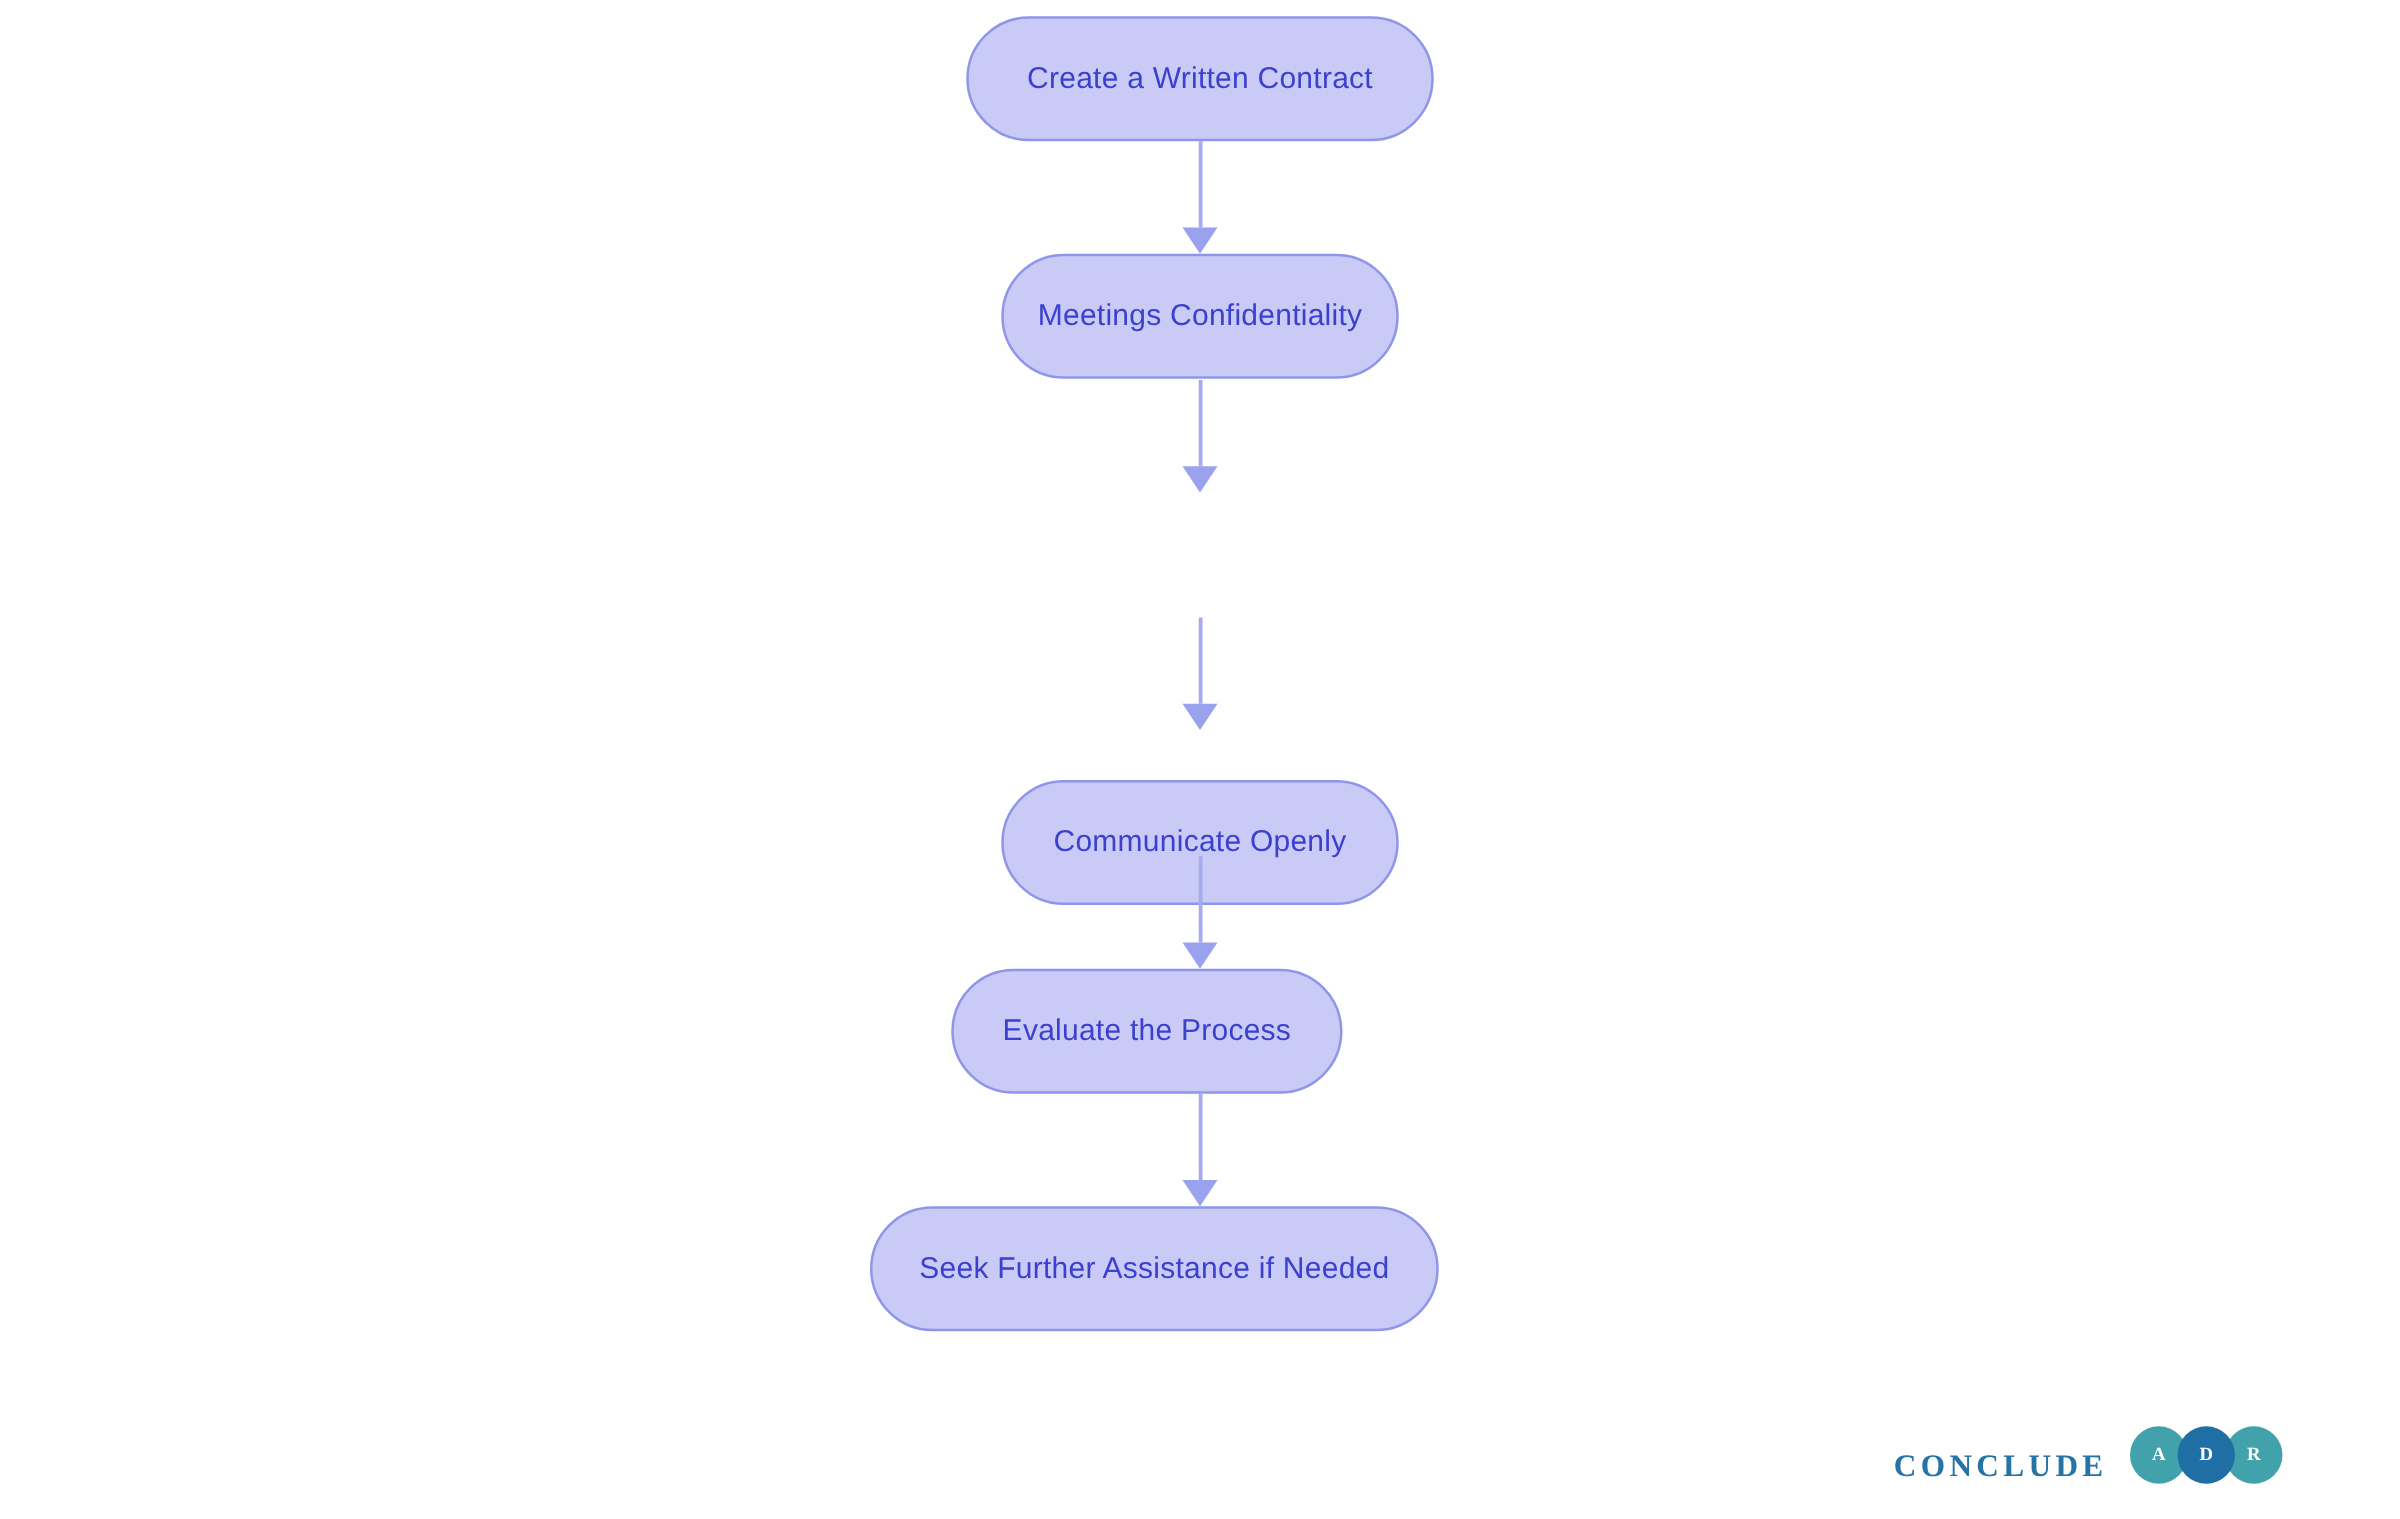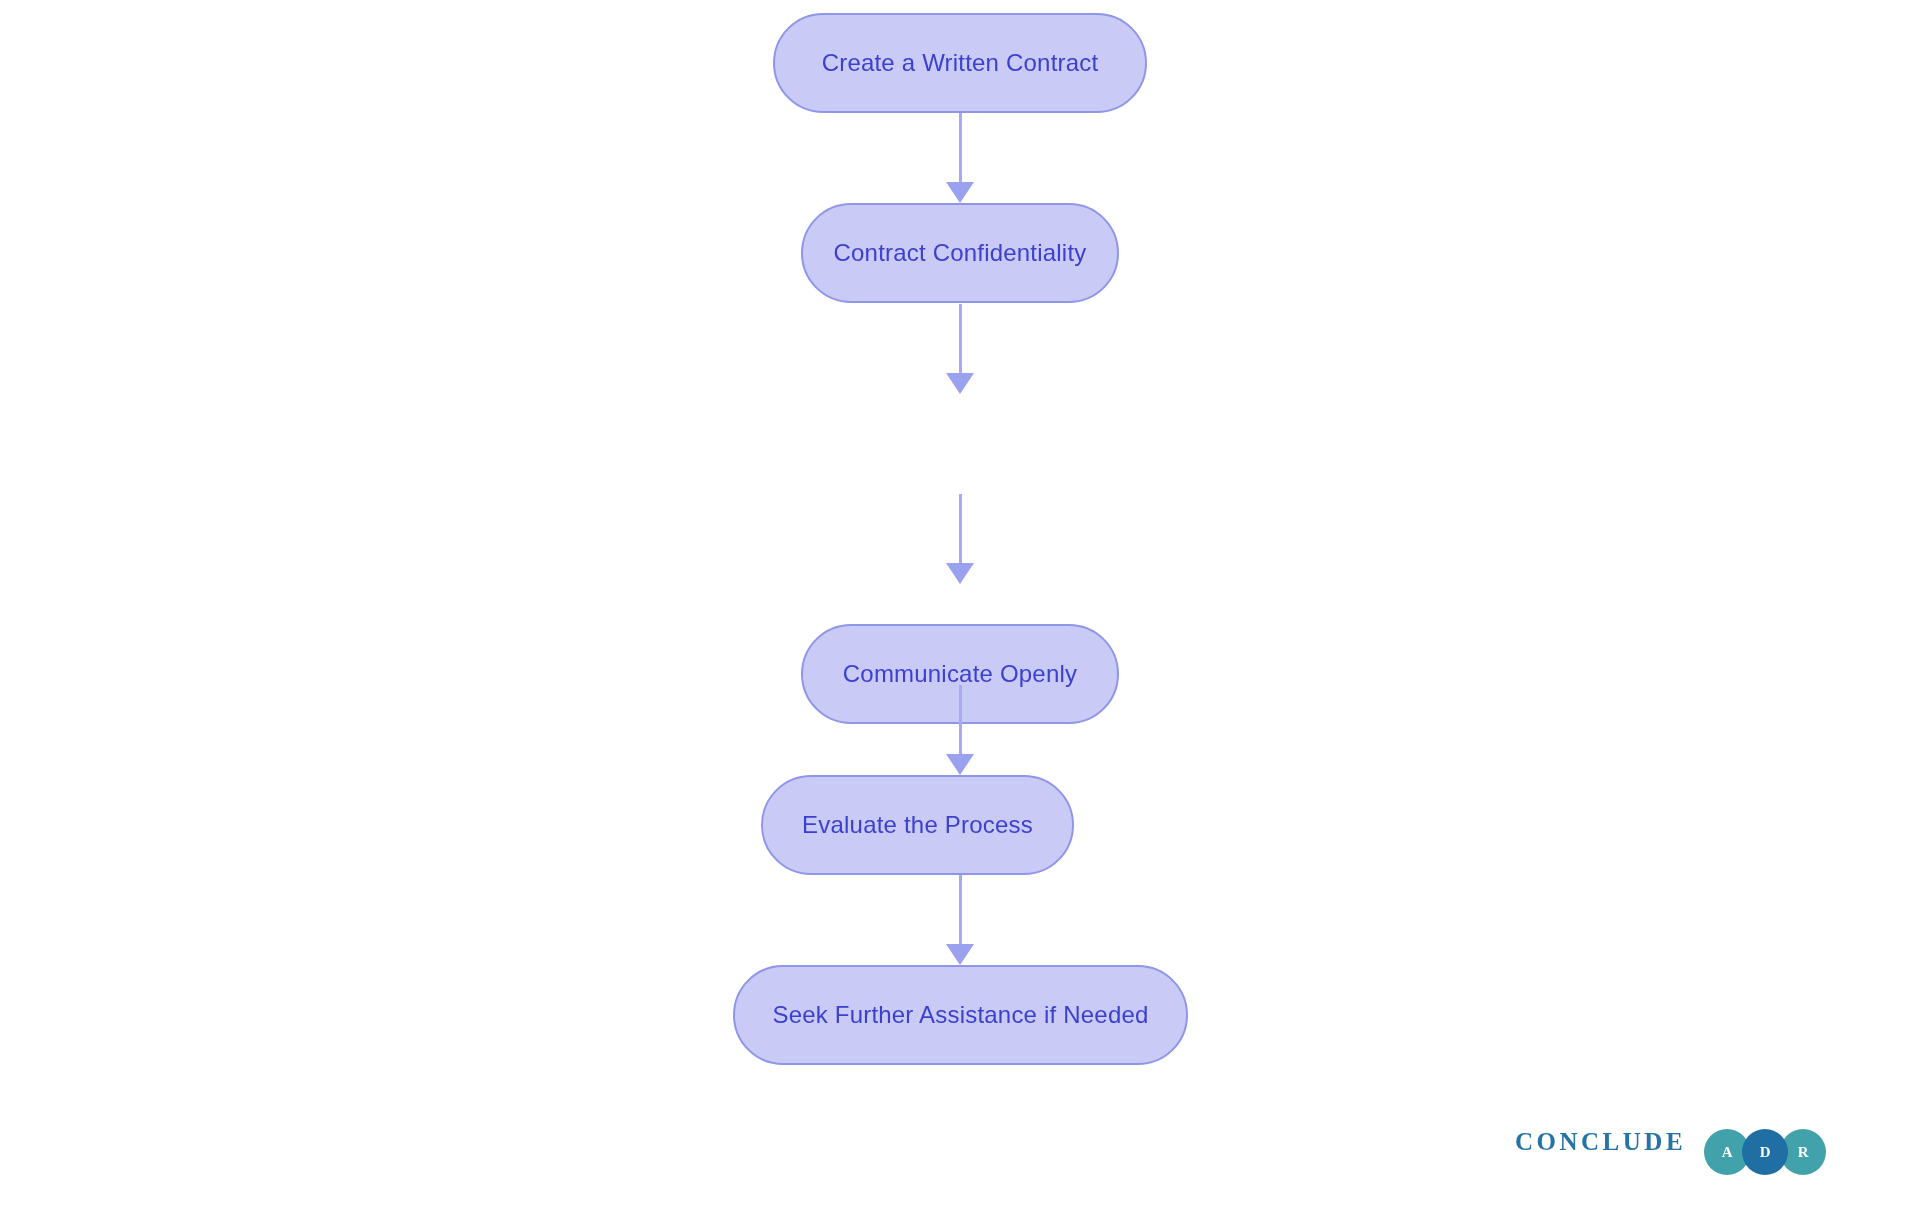--- a/index.html
+++ b/index.html
@@ -23,21 +23,21 @@
     color:#3c40cf;
     font-size:24px;
     letter-spacing:0.2px;
     white-space:nowrap;
   }
   .node.n1{left:773px;top:13px;width:374px;text-align:right;}
   .node.n2{left:801px;top:203px;width:318px;}
   .node.n3{left:787px;top:394px;width:347px;}
   .node.n4{left:801px;top:584px;width:318px;margin-top:40px;}
   .node.n5{left:761px;top:775px;width:313px;}
-  .node.n6{left:733px;top:965px;width:455px;}
+  .node.n6{left:696px;top:965px;width:455px;}
 
   
   .arrow{
     position:absolute;left:946px;width:28px;height:90px;
     display:flex;flex-direction:column;align-items:center;
   }
   .arrow .shaft{width:3px;flex:1;background:#a6abf1;}
   .arrow .head{
     width:0;height:0;
     border-left:14px solid transparent;
@@ -46,21 +46,21 @@
   }
   .arrow.a1{top:113px;}
   .arrow.a2{top:304px;}
   .arrow.a3{top:494px;}
   .arrow.a4{top:685px;}
   .arrow.a5{top:875px;}
 
   
   .logo{
     position:absolute;left:1515px;top:1128px;width:320px;height:60px;
-    display:flex;align-items:flex-start;
+    display:flex;align-items:flex-end;
   }
   .wordmark{
     font-family:"Liberation Serif","DejaVu Serif",serif;
     font-weight:bold;font-size:25px;letter-spacing:3.5px;
     color:#2673a6;
   }
   .badges{position:relative;width:146px;height:48px;margin-left:18px;}
   .badge{
     position:absolute;top:1px;width:46px;height:46px;border-radius:50%;
     display:flex;align-items:center;justify-content:center;
@@ -76,21 +76,21 @@
 
 <div class="canvas">
 
   <div class="node n1">Create a Written Contract</div>
 
   <div class="arrow a1">
     <div class="shaft"></div>
     <div class="head"></div>
   </div>
 
-  <div class="node n2">Contract Confidentiality</div>
+  <div class="node n2">Meetings Confidentiality</div>
 
   <div class="arrow a2">
     <div class="shaft"></div>
     <div class="head"></div>
   </div>
 
 
   <div class="arrow a3">
     <div class="shaft"></div>
     <div class="head"></div>

